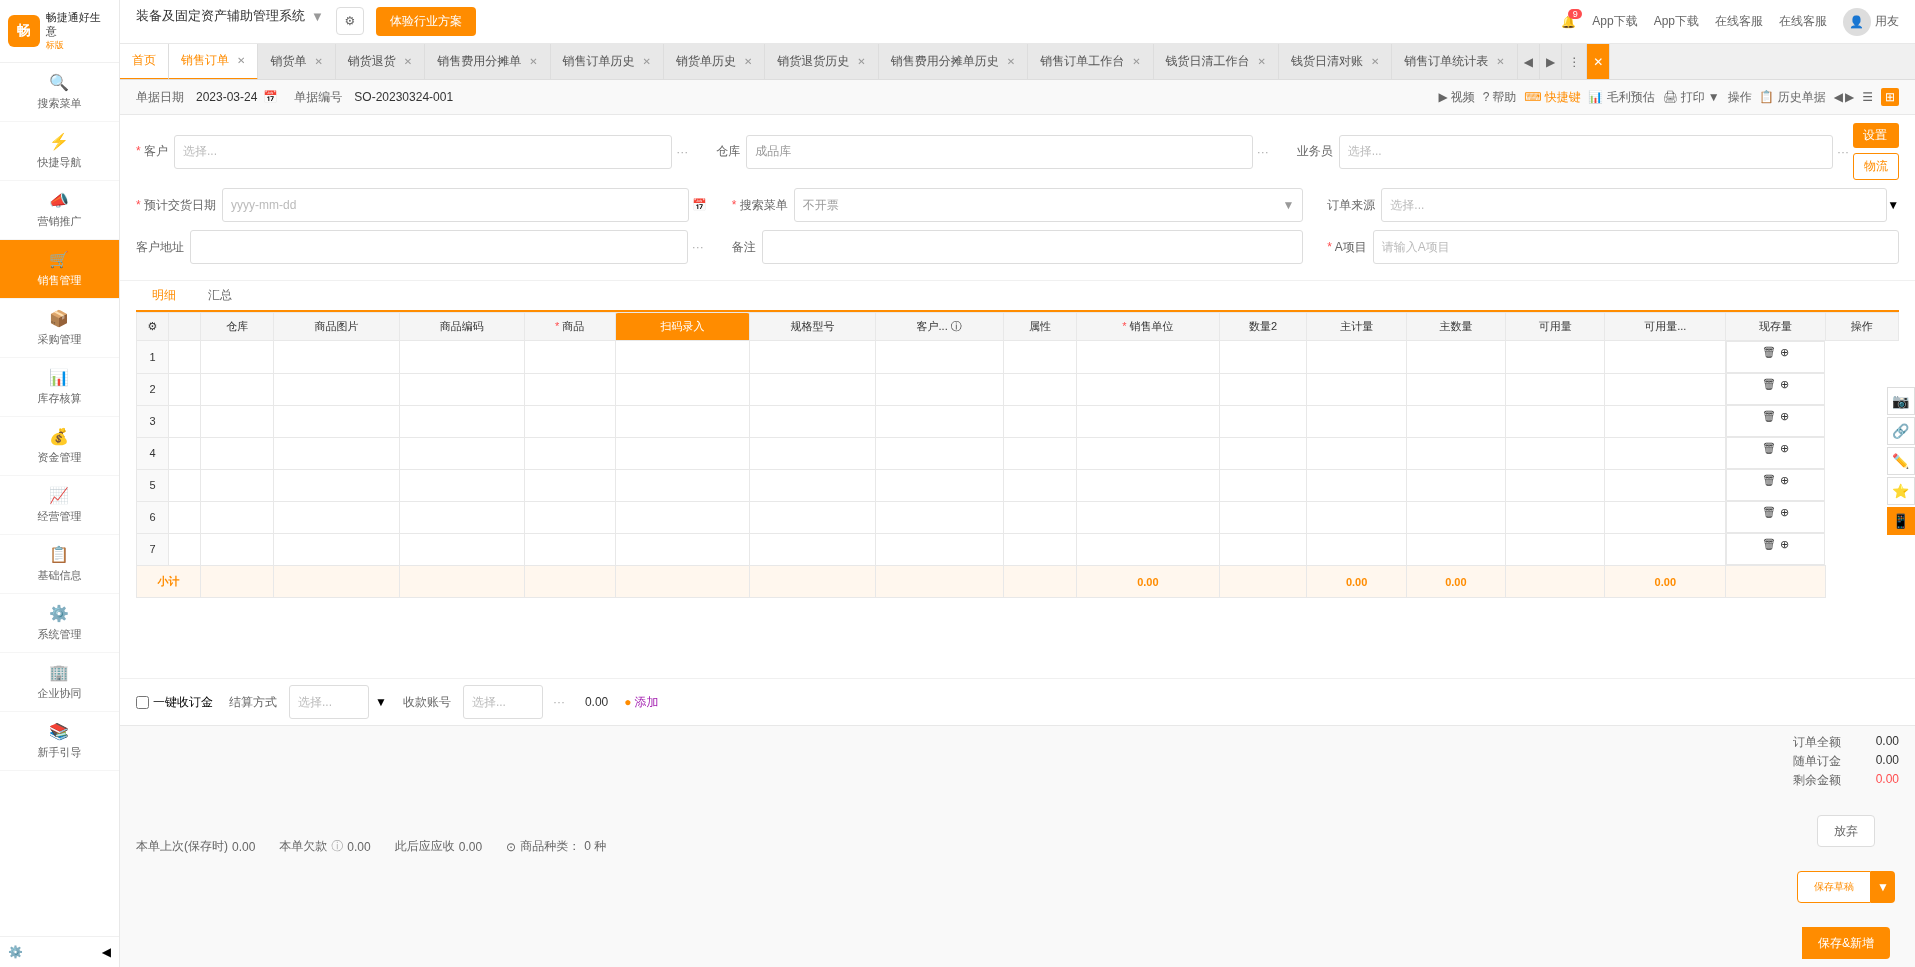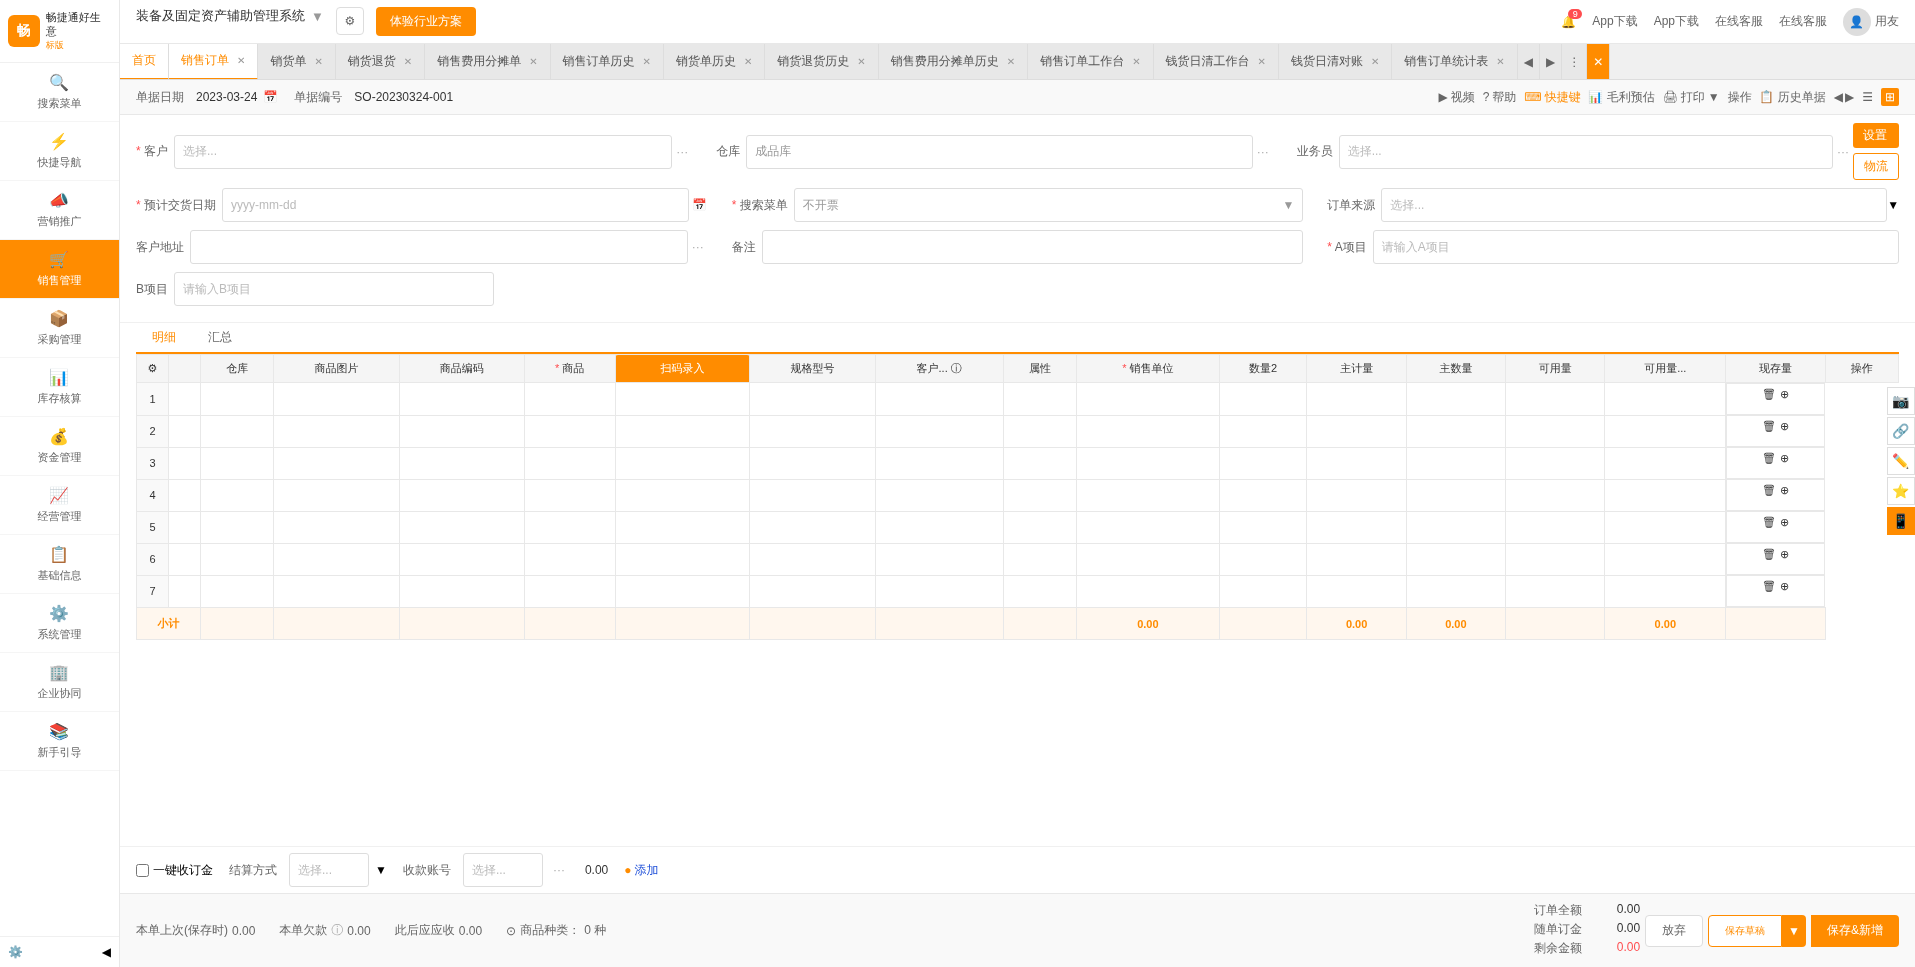--- a/index.html
+++ b/index.html
@@ -202,21 +202,21 @@
     .bottom-bar {
       padding: 8px 16px;
       background: #f9f9f9;
       border-top: 1px solid #e8e8e8;
       display: flex;
       align-items: center;
       justify-content: space-between;
     }
     .bottom-info { display: flex; gap: 24px; font-size: 12px; color: #666; }
     .bottom-info span { display: flex; align-items: center; gap: 4px; }
-    .bottom-right { display: flex; align-items: center; gap: 5px; }
+    .bottom-right { display: flex; align-items: center; gap: 24px; flex-direction: column; }
     .summary-box { text-align: right; font-size: 12px; }
     .summary-row { display: flex; justify-content: flex-end; gap: 8px; margin-bottom: 2px; }
     .summary-label { color: #666; }
     .summary-value { color: #333; min-width: 50px; text-align: right; }
     .summary-value.highlight { color: #ff4d4f; }
 
     .discard-btn { height: 32px; padding: 0 16px; border: 1px solid #ddd; background: #fff; border-radius: 4px; cursor: pointer; font-size: 12px; color: #666; }
     .save-draft-btn { height: 32px; padding: 0 16px; border: 1px solid #ff8c00; background: #fff; color: #ff8c00; border-radius: 4px 0 0 4px; cursor: pointer; font-size: 10px; }
     .save-new-btn { height: 32px; padding: 0 16px; background: #ff8c00; color: white; border: none; border-radius: 0 4px 4px 0; cursor: pointer; font-size: 12px; }
     .save-draft-group { display: flex; }
@@ -526,28 +526,20 @@
         </div>
         <div class="field-divider"></div>
         <div class="field-group" style="flex:1.2;">
           <span class="field-label required">A项目</span>
           <div class="field-input">
             <span style="color:#bbb;">请输入A项目</span>
           </div>
         </div>
       </div>
 
-      <div class="form-row">
-        <div class="field-group" style="flex:1.2;">
-          <span class="field-label">B项目</span>
-          <div class="field-input" style="max-width:320px;">
-            <span style="color:#bbb;">请输入B项目</span>
-          </div>
-        </div>
-      </div>
     </div>
 
     <div class="table-section">
       <div class="table-tabs">
         <div class="table-tab active">明细</div>
         <div class="table-tab">汇总</div>
       </div>
       <div class="table-scroll">
         <table class="data-table">
           <thead>
@@ -768,21 +760,21 @@
         <div class="field-input" style="width:80px;height:26px;">
           <span style="color:#bbb;">选择...</span>
         </div>
         <span class="dots-btn">···</span>
       </div>
       <div class="footer-field">
         <span style="color:#333;">0.00</span>
       </div>
       <div class="add-btn">
         <span style="color:#ff8c00;">●</span>
-        <span style="color:#1d4ed8;">添加</span>
+        <span style="color:#a21caf;">添加</span>
       </div>
     </div>
 
     <div class="bottom-bar">
       <div class="bottom-info">
         <span>
           <span>本单上次(保存时)</span>
           <span>0.00</span>
         </span>
         <span>

